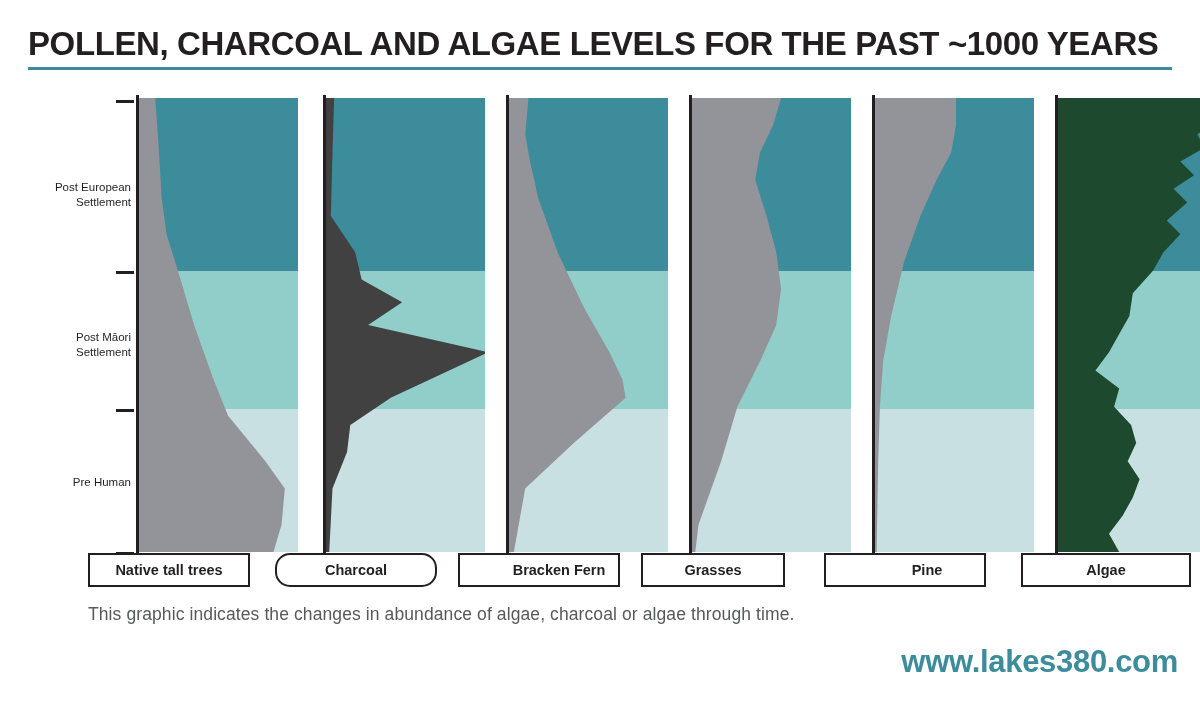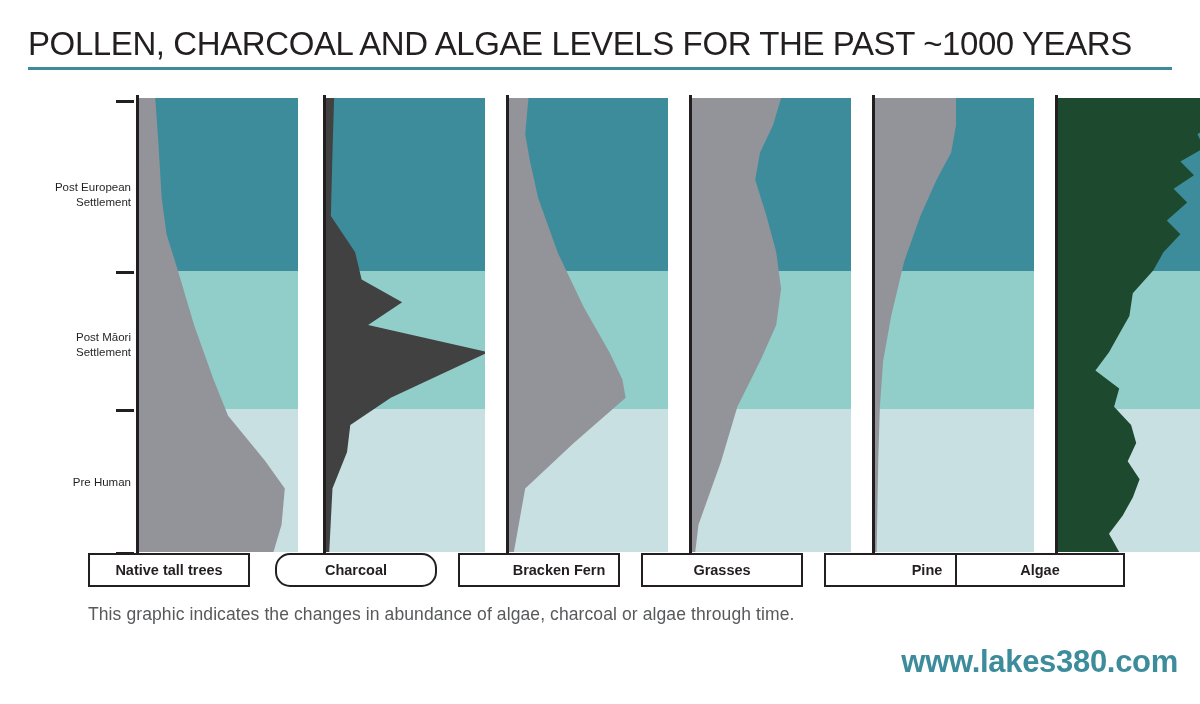--- a/index.html
+++ b/index.html
@@ -16,21 +16,21 @@
   }
 
   
   #title-block {
     position: absolute;
     left: 28px; top: 26px;
     width: 1144px;
   }
   #page-title {
     font-family: "Liberation Sans", sans-serif;
-    font-weight: normal;
+    font-weight: bold;
     font-size: 33px;
     letter-spacing: -0.4px;
     color: #231f20;
     line-height: 1.08;
     white-space: nowrap;
     margin: 0;
   }
   #title-rule {
     margin-top: 5px;
     height: 3px;
@@ -195,26 +195,26 @@
 <div id="legend-row">
     <div class="legend-box" style="left: 88px; width: 162px;">
       <span>Native tall trees</span>
     </div>
     <div class="legend-box" style="left: 275px; width: 162px; border-radius: 15px;">
       <span>Charcoal</span>
     </div>
     <div class="legend-box" style="left: 458px; width: 162px; padding-left: 40px;">
       <span>Bracken Fern</span>
     </div>
-    <div class="legend-box" style="left: 641px; width: 162px;">
+    <div class="legend-box" style="left: 641px; width: 144px;">
       <span>Grasses</span>
     </div>
     <div class="legend-box" style="left: 824px; width: 162px; padding-left: 44px;">
       <span>Pine</span>
     </div>
-    <div class="legend-box" style="left: 955px; width: 170px;">
+    <div class="legend-box" style="left: 1021px; width: 170px;">
       <span>Algae</span>
     </div>
   </div>
 
 <div id="caption">This graphic indicates the changes in abundance of algae, charcoal or algae through time.</div>
 
 <div id="site-url">www.lakes380.com</div>
 
 </body></html>

